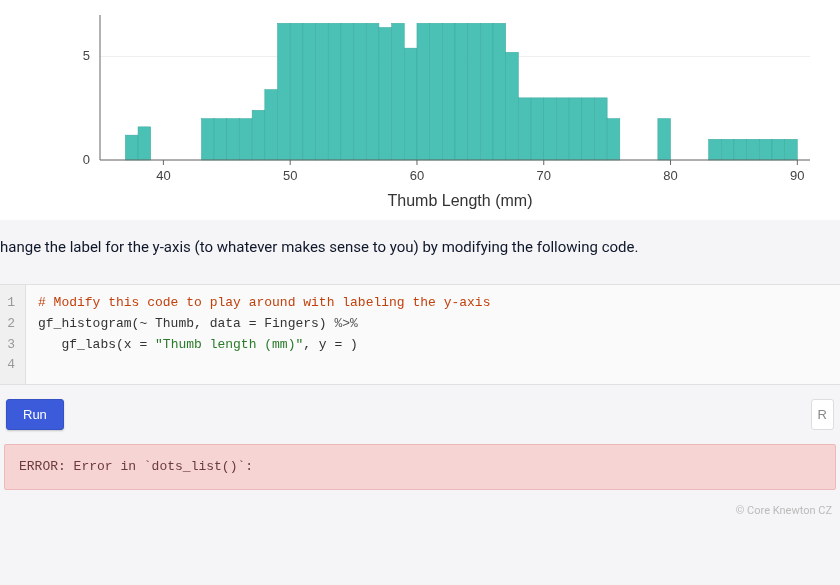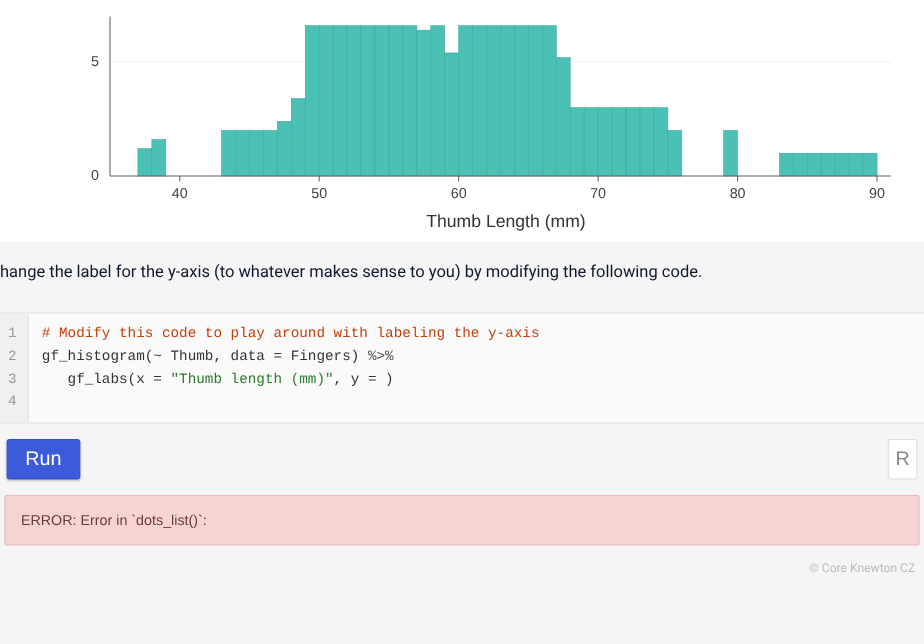--- a/index.html
+++ b/index.html
@@ -53,21 +53,21 @@
 .code .string { color: #2a7a2a; }
 .code .op { color: #555; }
 .button-row {
   display: flex;
   gap: 12px;
   padding: 14px 6px;
   align-items: center;
 }
 .btn {
   padding: 7px 16px;
-  font-size: 18px;
+  font-size: 13px;
   border-radius: 3px;
   border: 1px solid #ccc;
   background: #fff;
   cursor: pointer;
   color: #444;
 }
 .btn-primary {
   background: #3b5bdb;
   border-color: #3452c4;
   color: #fff;
@@ -76,21 +76,21 @@
 .btn-right {
   margin-left: auto;
   padding: 7px 6px;
   color: #888;
   border-color: #ddd;
 }
 .error-box {
   background: #f6d4d4;
   border: 1px solid #ecb8b8;
   padding: 12px 14px;
-  font-family: Liberation Sans, sans-serif;
+  font-family: Liberation Mono, monospace;
   font-size: 13px;
   color: #6b3a3a;
   line-height: 1.5;
   margin: 0 4px;
   border-radius: 2px;
 }
 .footer {
   padding: 14px 8px 0 12px;
   font-size: 11px;
   color: #bbb;

